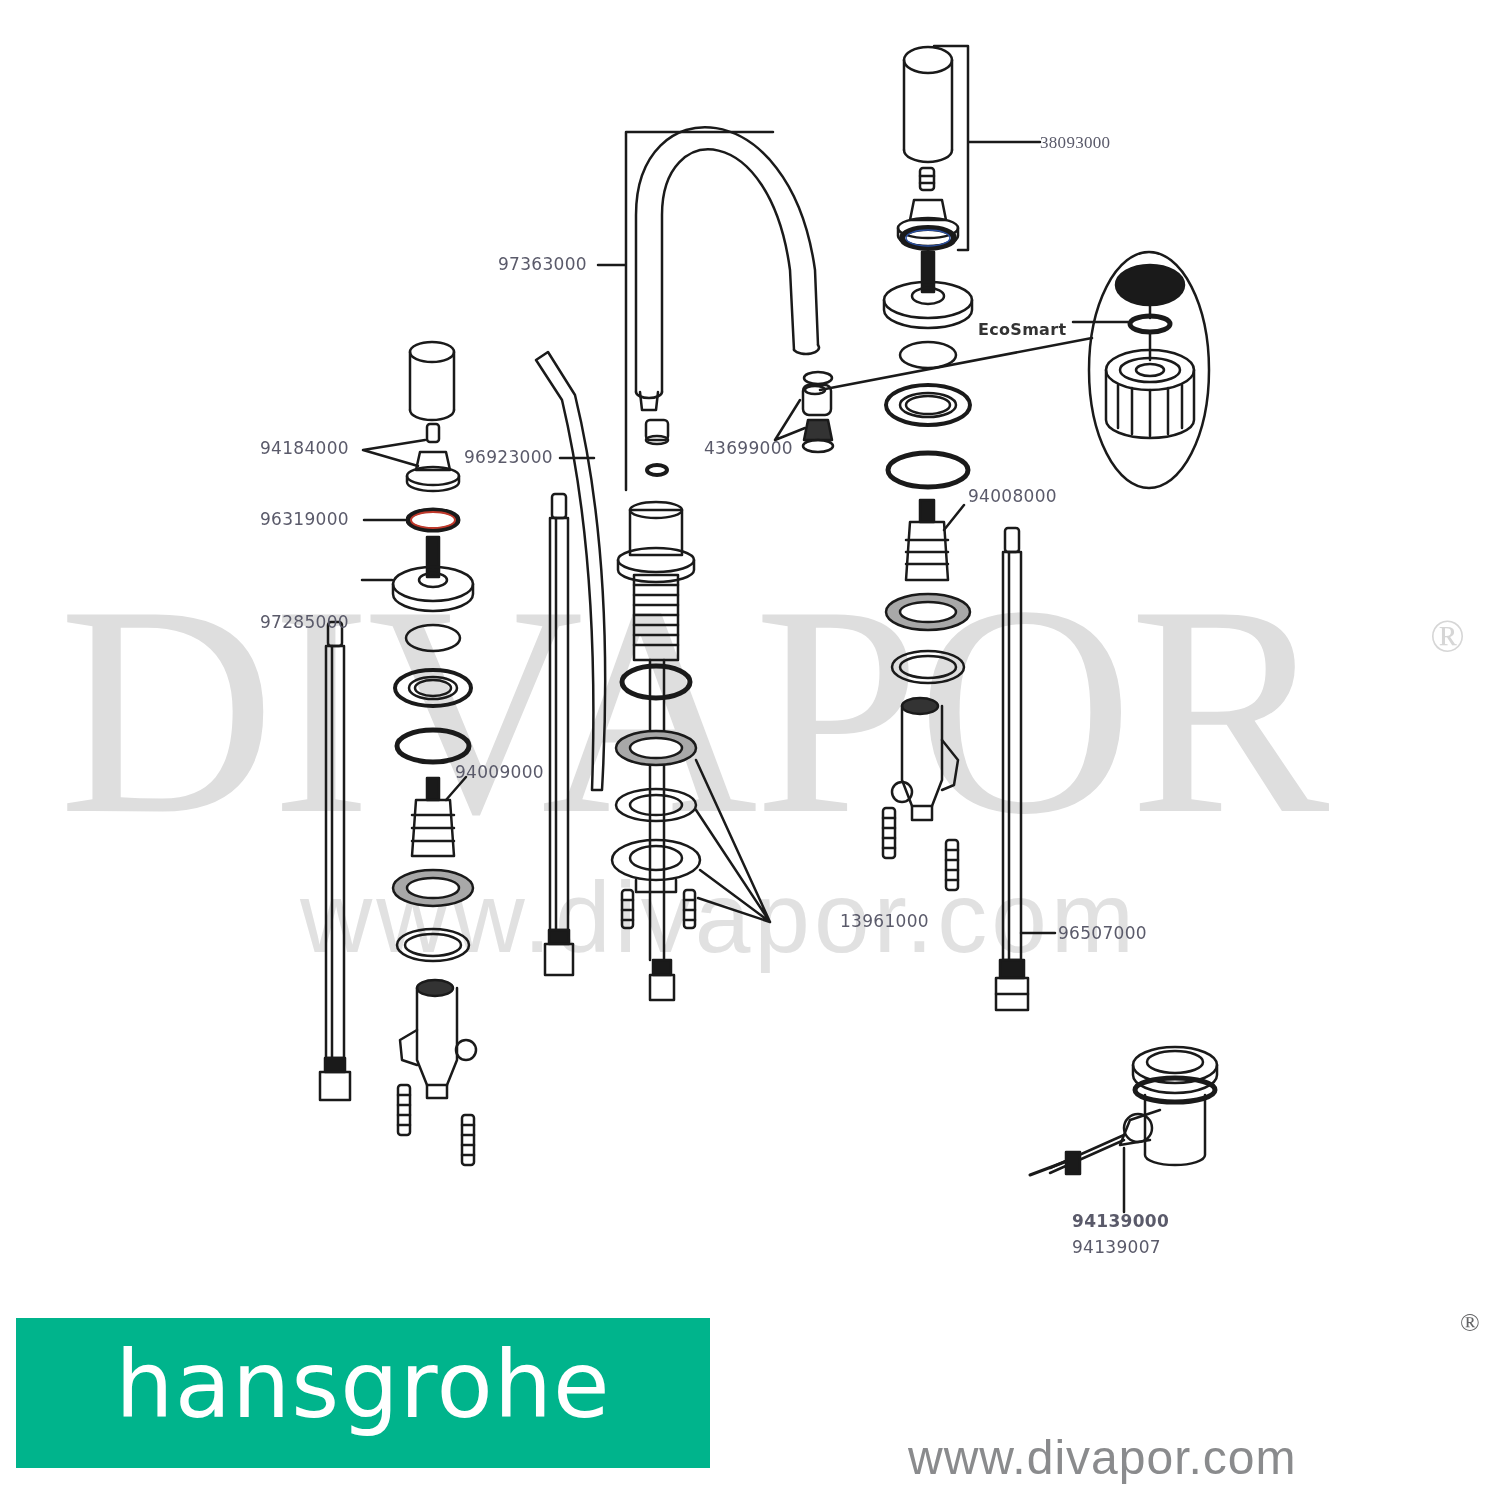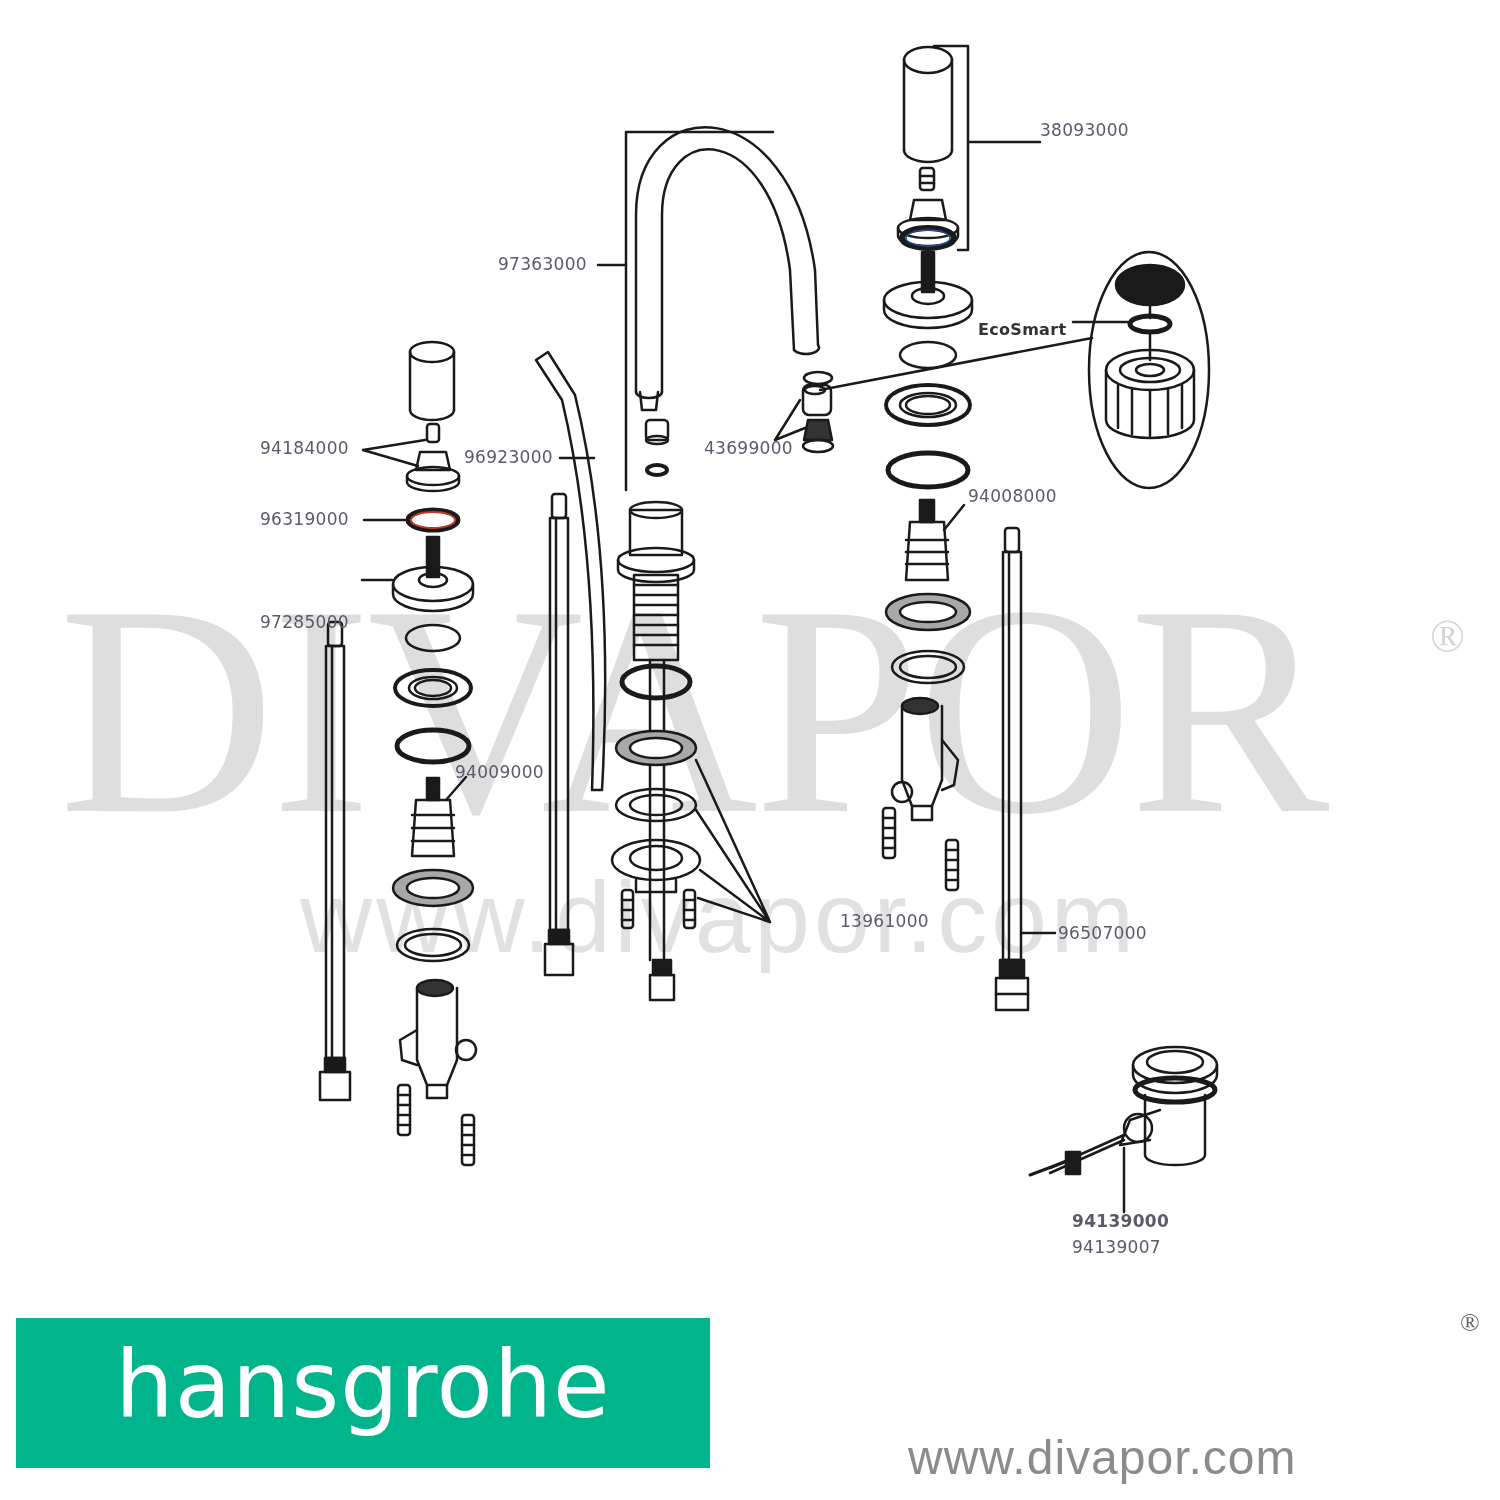--- a/index.html
+++ b/index.html
@@ -259,21 +259,21 @@
       <path d="M1145 1095 V1155 A30 10 0 0 0 1205 1155 V1095"></path>
       <path d="M1160 1110 L1130 1120 L1120 1145 L1150 1140"></path>
       <circle cx="1138" cy="1128" r="14"></circle>
       <path d="M1124 1135 L1050 1168 M1124 1140 L1050 1173"></path>
       <path d="M1030 1175 L1070 1160" stroke-width="3"></path>
       <rect x="1066" y="1152" width="14" height="22" fill="#1a1a1a"></rect>
     </g>
     <path d="M1124 1148 V1212"></path>
   </svg>
 
-  <div class="lbl" style="left:1040px;top:122px;">38093000</div>
+  <div class="lbl" style="left:1040px;top:134px;font-family:Liberation Serif, serif;">38093000</div>
   <div class="lbl" style="left:498px;top:256px;">97363000</div>
   <div class="lbl eco" style="left:978px;top:322px;">EcoSmart</div>
   <div class="lbl" style="left:704px;top:440px;">43699000</div>
   <div class="lbl" style="left:260px;top:440px;">94184000</div>
   <div class="lbl" style="left:464px;top:449px;">96923000</div>
   <div class="lbl" style="left:260px;top:511px;">96319000</div>
   <div class="lbl" style="left:260px;top:582px;margin-top:32px;">97285000</div>
   <div class="lbl" style="left:968px;top:488px;">94008000</div>
   <div class="lbl" style="left:455px;top:764px;">94009000</div>
   <div class="lbl" style="left:806px;top:913px;margin-left:34px;">13961000</div>

